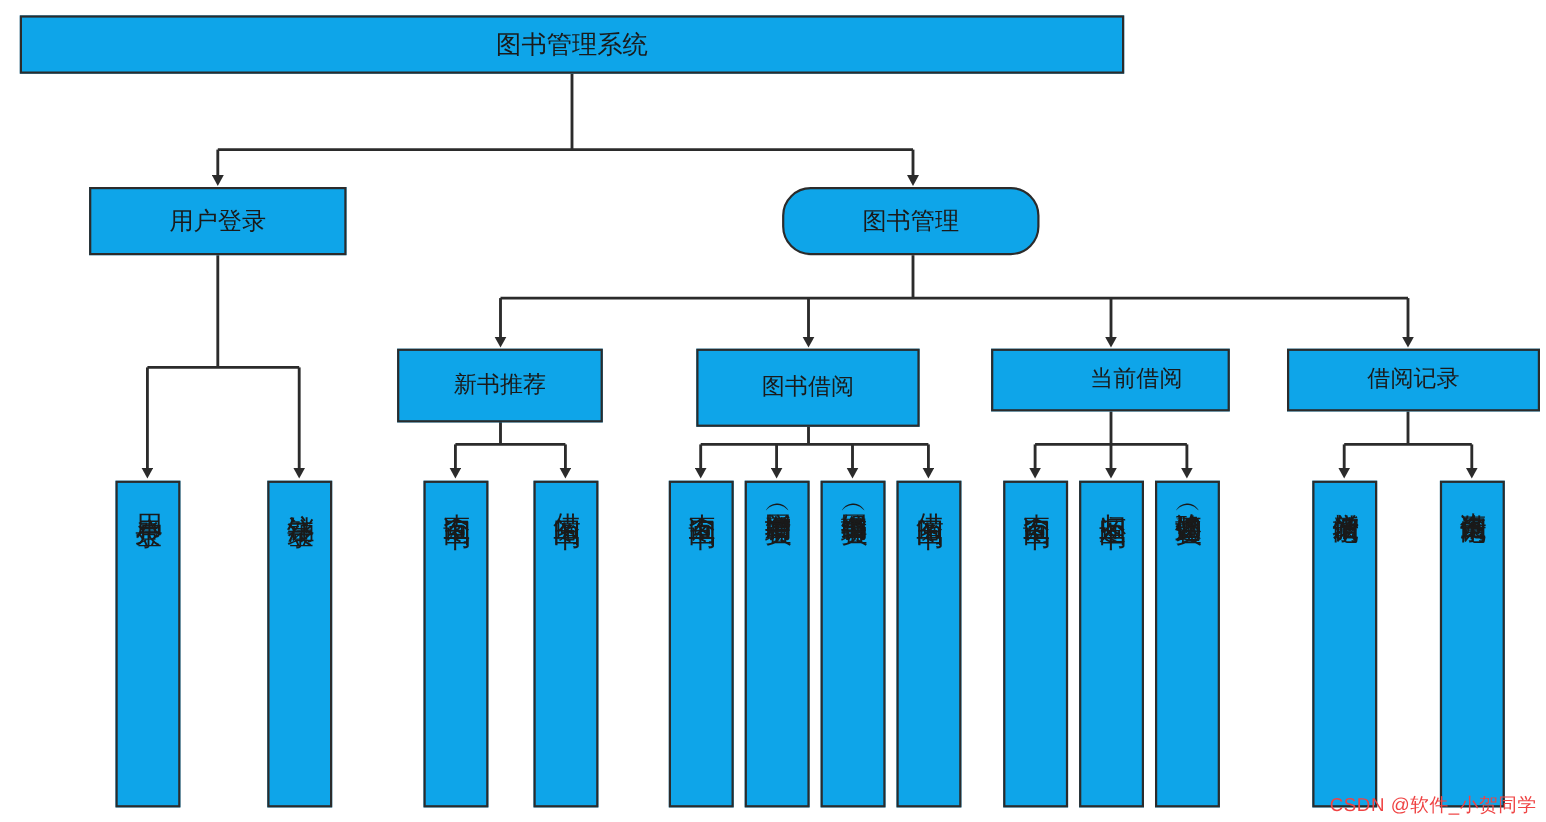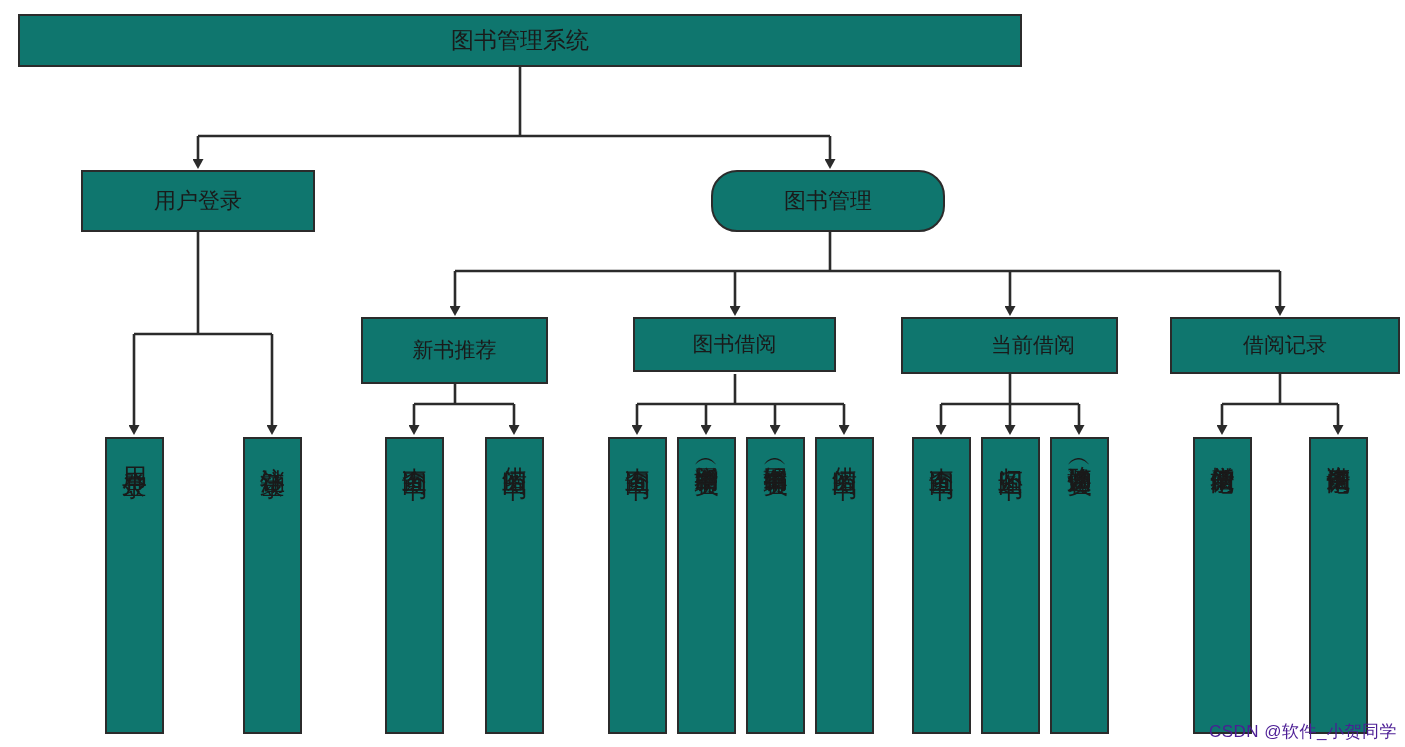--- a/index.html
+++ b/index.html
@@ -8,21 +8,21 @@
     background:#ffffff;
     font-family:"Liberation Sans","DejaVu Sans",sans-serif;
     overflow:hidden;
   }
   #stage{position:relative;width:1405px;height:747px;}
   #wires{position:absolute;left:0;top:0;width:1405px;height:747px;}
 
   .node{
     position:absolute;
     box-sizing:border-box;
-    background:#0f766e;
+    background:#0ea5e9;
     border:2px solid #2b2b2b;
     display:flex;
     align-items:center;
     justify-content:center;
     color:#1a1a1a;
     z-index:2;
   }
   .node .lbl{
     display:block;
     text-align:center;
@@ -45,21 +45,21 @@
     letter-spacing:3px;
     line-height:1.0;
     white-space:normal;
   }
   .leaf.tall-text .lbl{font-size:24px;letter-spacing:1px;}
 
   #watermark{
     position:absolute;
     right:8px;bottom:4px;
     font-size:17px;
-    color:#4c1d95;
+    color:#ef4444;
     white-space:nowrap;
     z-index:5;
     letter-spacing:0.5px;
   }
 </style>
 </head>
 <body>
 
 <div id="stage">
 
@@ -120,21 +120,21 @@
   <div class="node lvl1" style="left:81px;top:170px;width:234px;height:62px;">
     <span class="lbl">用户登录</span>
   </div>
   <div class="node lvl1" style="left:711px;top:170px;width:234px;height:62px;border-radius:26px;">
     <span class="lbl">图书管理</span>
   </div>
 
   <div class="node lvl2" style="left:361px;top:317px;width:187px;height:67px;">
     <span class="lbl">新书推荐</span>
   </div>
-  <div class="node lvl2" style="left:633px;top:317px;width:203px;height:55px;">
+  <div class="node lvl2" style="left:633px;top:317px;width:203px;height:71px;">
     <span class="lbl">图书借阅</span>
   </div>
   <div class="node lvl2" style="left:901px;top:317px;width:217px;height:57px;padding-left:47px;">
     <span class="lbl">当前借阅</span>
   </div>
   <div class="node lvl2" style="left:1170px;top:317px;width:230px;height:57px;">
     <span class="lbl">借阅记录</span>
   </div>
 
   <div class="node leaf" style="left:105px;top:437px;width:59px;height:297px;">

